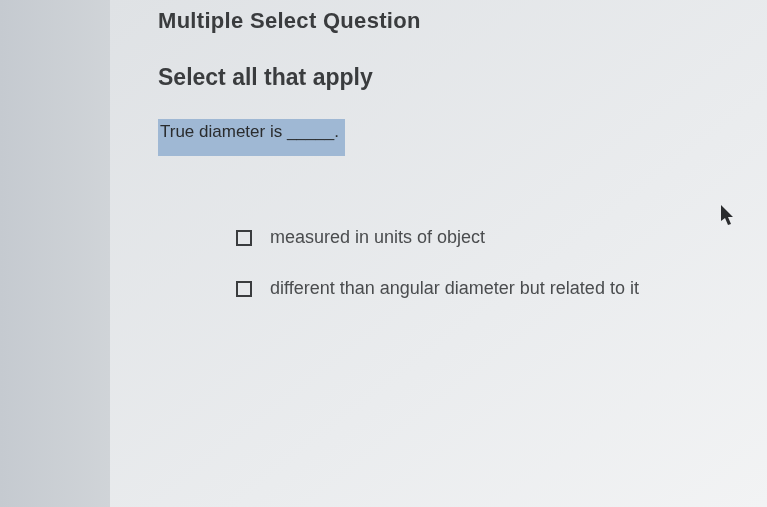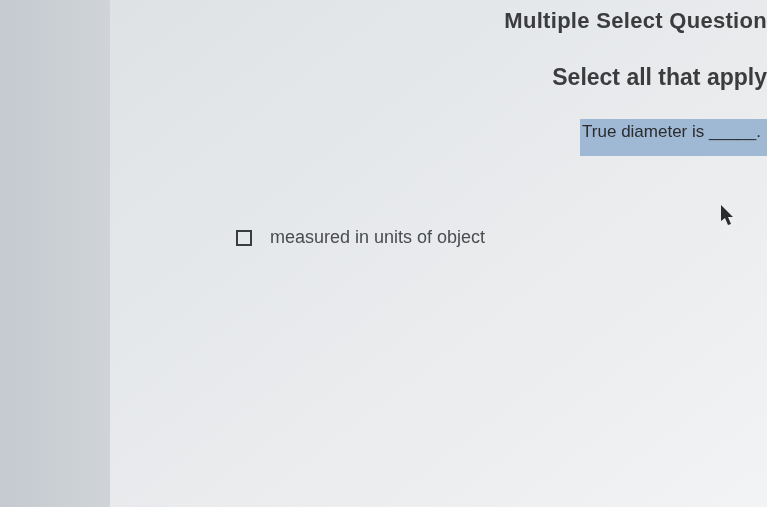--- a/index.html
+++ b/index.html
@@ -19,21 +19,20 @@
     .left-margin {
       width: 110px;
       height: 100%;
       background: linear-gradient(to right, #c5cad0 0%, #d0d4d8 100%);
     }
     .content {
       flex: 1;
       padding: 8px 0 0 48px;
       background: linear-gradient(to bottom right, #dfe2e5 0%, #eaecee 60%, #f2f3f4 100%);
       position: relative;
-      text-align: right;
     }
     .title {
       font-size: 22px;
       font-weight: 700;
       color: #3a3c3e;
       margin-bottom: 30px;
       letter-spacing: 0.3px;
     }
     .instruction {
       font-size: 23px;
@@ -91,20 +90,24 @@
 <div class="content">
   <h2 class="title">Multiple Select Question</h2>
   <div class="instruction">Select all that apply</div>
   <div class="prompt">True diameter is _____.</div>
 
   <div class="options">
     <div class="option-row">
       <div class="checkbox"></div>
       <span class="option-label">measured in units of object</span>
     </div>
+    <div class="option-row">
+      <div class="checkbox"></div>
+      <span class="option-label">different than angular diameter but related to it</span>
+    </div>
   </div>
 
   <div class="cursor">
     <svg viewBox="0 0 16 22">
       <path d="M0 0 L0 16 L4 13 L7 20 L10 19 L7 12 L12 12 Z"></path>
     </svg>
   </div>
 </div>
 
 </body></html>

